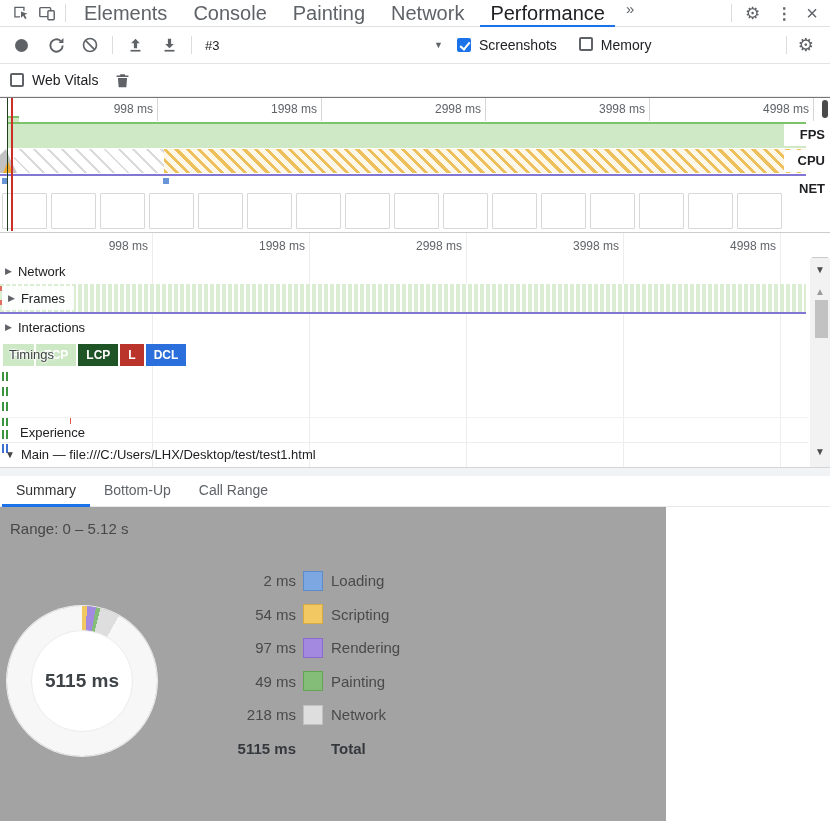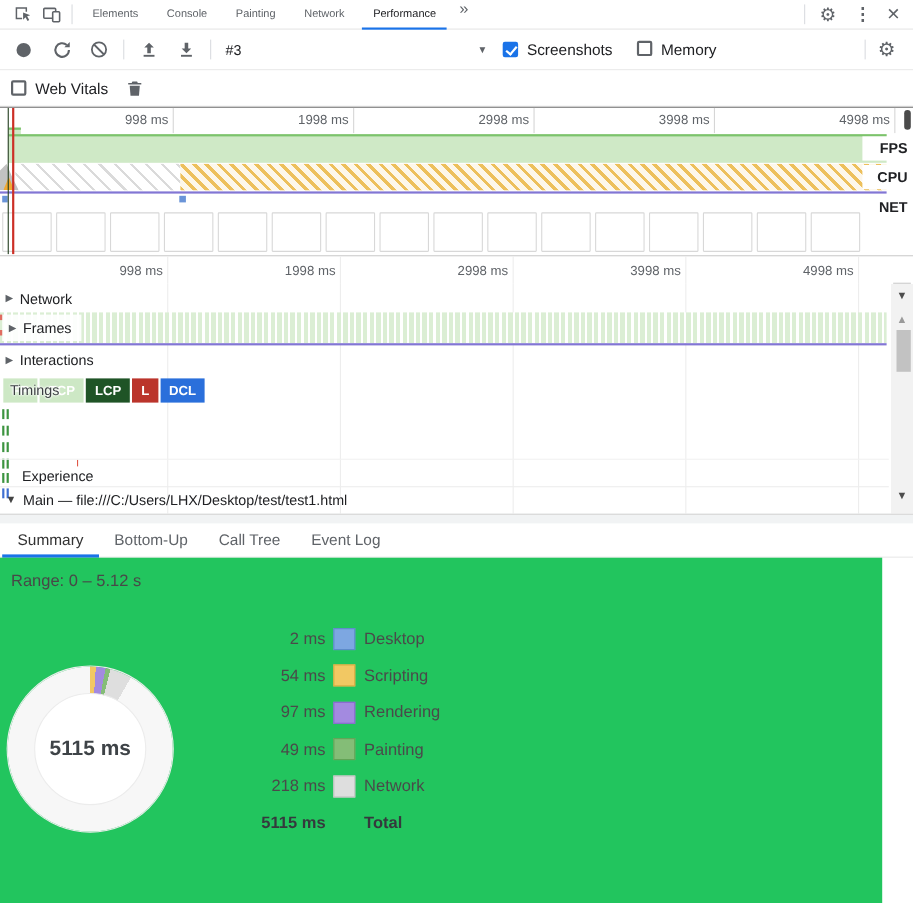--- a/index.html
+++ b/index.html
@@ -6,21 +6,21 @@
   body { background:#fff; }
   #root { position:relative; width:830px; height:821px; background:#fff; overflow:hidden;
           font-family:"Liberation Sans", sans-serif; color:#202124; }
   .sep { width:1px; height:18px; background:#dadce0; margin:0 5px; flex:none; }
 
   
   #tabbar { position:absolute; left:0; top:0; width:830px; height:27px; display:flex;
             align-items:center; border-bottom:1px solid #e0e0e0; padding-left:8px; background:#fff; }
   .tb-icon { width:26px; height:22px; display:flex; align-items:center; justify-content:center;
              color:#5f6368; flex:none; }
-  .dtab { position:relative; padding:0 13px; font-size:10px; color:#5f6368; height:27px;
+  .dtab { position:relative; padding:0 13px; font-size:20px; color:#5f6368; height:27px;
           line-height:26px; flex:none; }
   .dtab.active { color:#202124; }
   .dtab.active::after { content:""; position:absolute; left:3px; right:3px; bottom:-1px;
                         height:3px; background:var(--accent,#1a73e8); }
   .more-tabs { font-size:15px; color:#5f6368; padding:0 8px; }
   #tabbar-right { margin-left:auto; display:flex; align-items:center; padding-right:6px; }
   .glyph-btn { color:#5f6368; text-align:center; }
 
   
   #perfbar { position:absolute; left:0; top:27px; width:830px; height:37px; display:flex;
@@ -100,21 +100,21 @@
   #gapstrip { position:absolute; left:0; top:467px; width:830px; height:9px; background:#f1f3f4;
               border-top:1px solid #d5d5d5; }
   #tabbar2 { position:absolute; left:0; top:476px; width:830px; height:31px; display:flex;
              align-items:center; background:#fff; border-bottom:1px solid #e8e8e8; padding-left:2px; }
   .stab { position:relative; padding:0 14px; font-size:14px; color:#5f6368; height:31px; line-height:29px; flex:none; }
   .stab.active { color:#333; }
   .stab.active::after { content:""; position:absolute; left:0; right:0; bottom:0; height:3px;
                         background:var(--accent,#1a73e8); }
 
   
-  #summary { position:absolute; left:0; top:507px; width:802px; height:314px; background:#22c55e; }
+  #summary { position:absolute; left:0; top:507px; width:666px; height:314px; background:#a3a3a3; }
   #range-label { position:absolute; left:10px; top:13px; font-size:15px; color:#484848; }
   #donut { position:absolute; left:7px; top:99px; width:150px; height:150px; border-radius:50%;
            box-shadow:0 0 0 1px #ececec; }
   #donut-hole { position:absolute; left:24px; top:24px; width:102px; height:102px; border-radius:50%;
                 background:#fff; border:1px solid #ececec; display:flex; align-items:center; justify-content:center; }
   #donut-center { font-size:19px; font-weight:bold; color:#3e4347; }
   #legend { position:absolute; left:200px; top:57px; }
   .leg-row { display:flex; align-items:center; height:33.5px; }
   .leg-val { width:96px; text-align:right; font-size:15px; color:#4a4a4a; flex:none; }
   .leg-swatch { width:20px; height:20px; margin-left:7px; border:1px solid #c5c5c5; flex:none; }
@@ -350,39 +350,38 @@
       <div id="track-thumb"></div>
       <span class="scroll-arrow" style="top:188px; color:#4d4d4d;">▼</span>
     </div>
   </div>
 
   <div id="gapstrip"></div>
 
   <div id="tabbar2">
     <span class="stab active">Summary</span>
     <span class="stab">Bottom-Up</span>
-    <span class="stab">Call Tree</span>
-    <span class="stab">Event Log</span>
+    <span class="stab">Call Range</span>
   </div>
 
   <div id="summary">
     <div id="range-label">Range: 0 – 5.12 s</div>
 
     <div id="donut" style="background: conic-gradient(rgb(125, 167, 225) 0deg, rgb(125, 167, 225) 0.14deg, rgb(242, 200, 99) 0.14deg, rgb(242, 200, 99) 3.94deg, rgb(163, 138, 224) 3.94deg, rgb(163, 138, 224) 10.77deg, rgb(132, 189, 119) 10.77deg, rgb(132, 189, 119) 14.22deg, rgb(222, 222, 222) 14.22deg, rgb(222, 222, 222) 29.56deg, rgb(247, 247, 247) 29.56deg, rgb(247, 247, 247) 359.93deg);">
       <div id="donut-hole">
         <span id="donut-center">5115 ms</span>
       </div>
     </div>
 
     <div id="legend">
 
         <div class="leg-row">
           <span class="leg-val">2 ms</span>
           <span class="leg-swatch" style="background: rgb(125, 167, 225); border-color: rgb(93, 139, 201);"></span>
-          <span class="leg-label">Desktop</span>
+          <span class="leg-label">Loading</span>
         </div>
 
         <div class="leg-row">
           <span class="leg-val">54 ms</span>
           <span class="leg-swatch" style="background: rgb(242, 200, 99); border-color: rgb(216, 171, 66);"></span>
           <span class="leg-label">Scripting</span>
         </div>
 
         <div class="leg-row">
           <span class="leg-val">97 ms</span>

